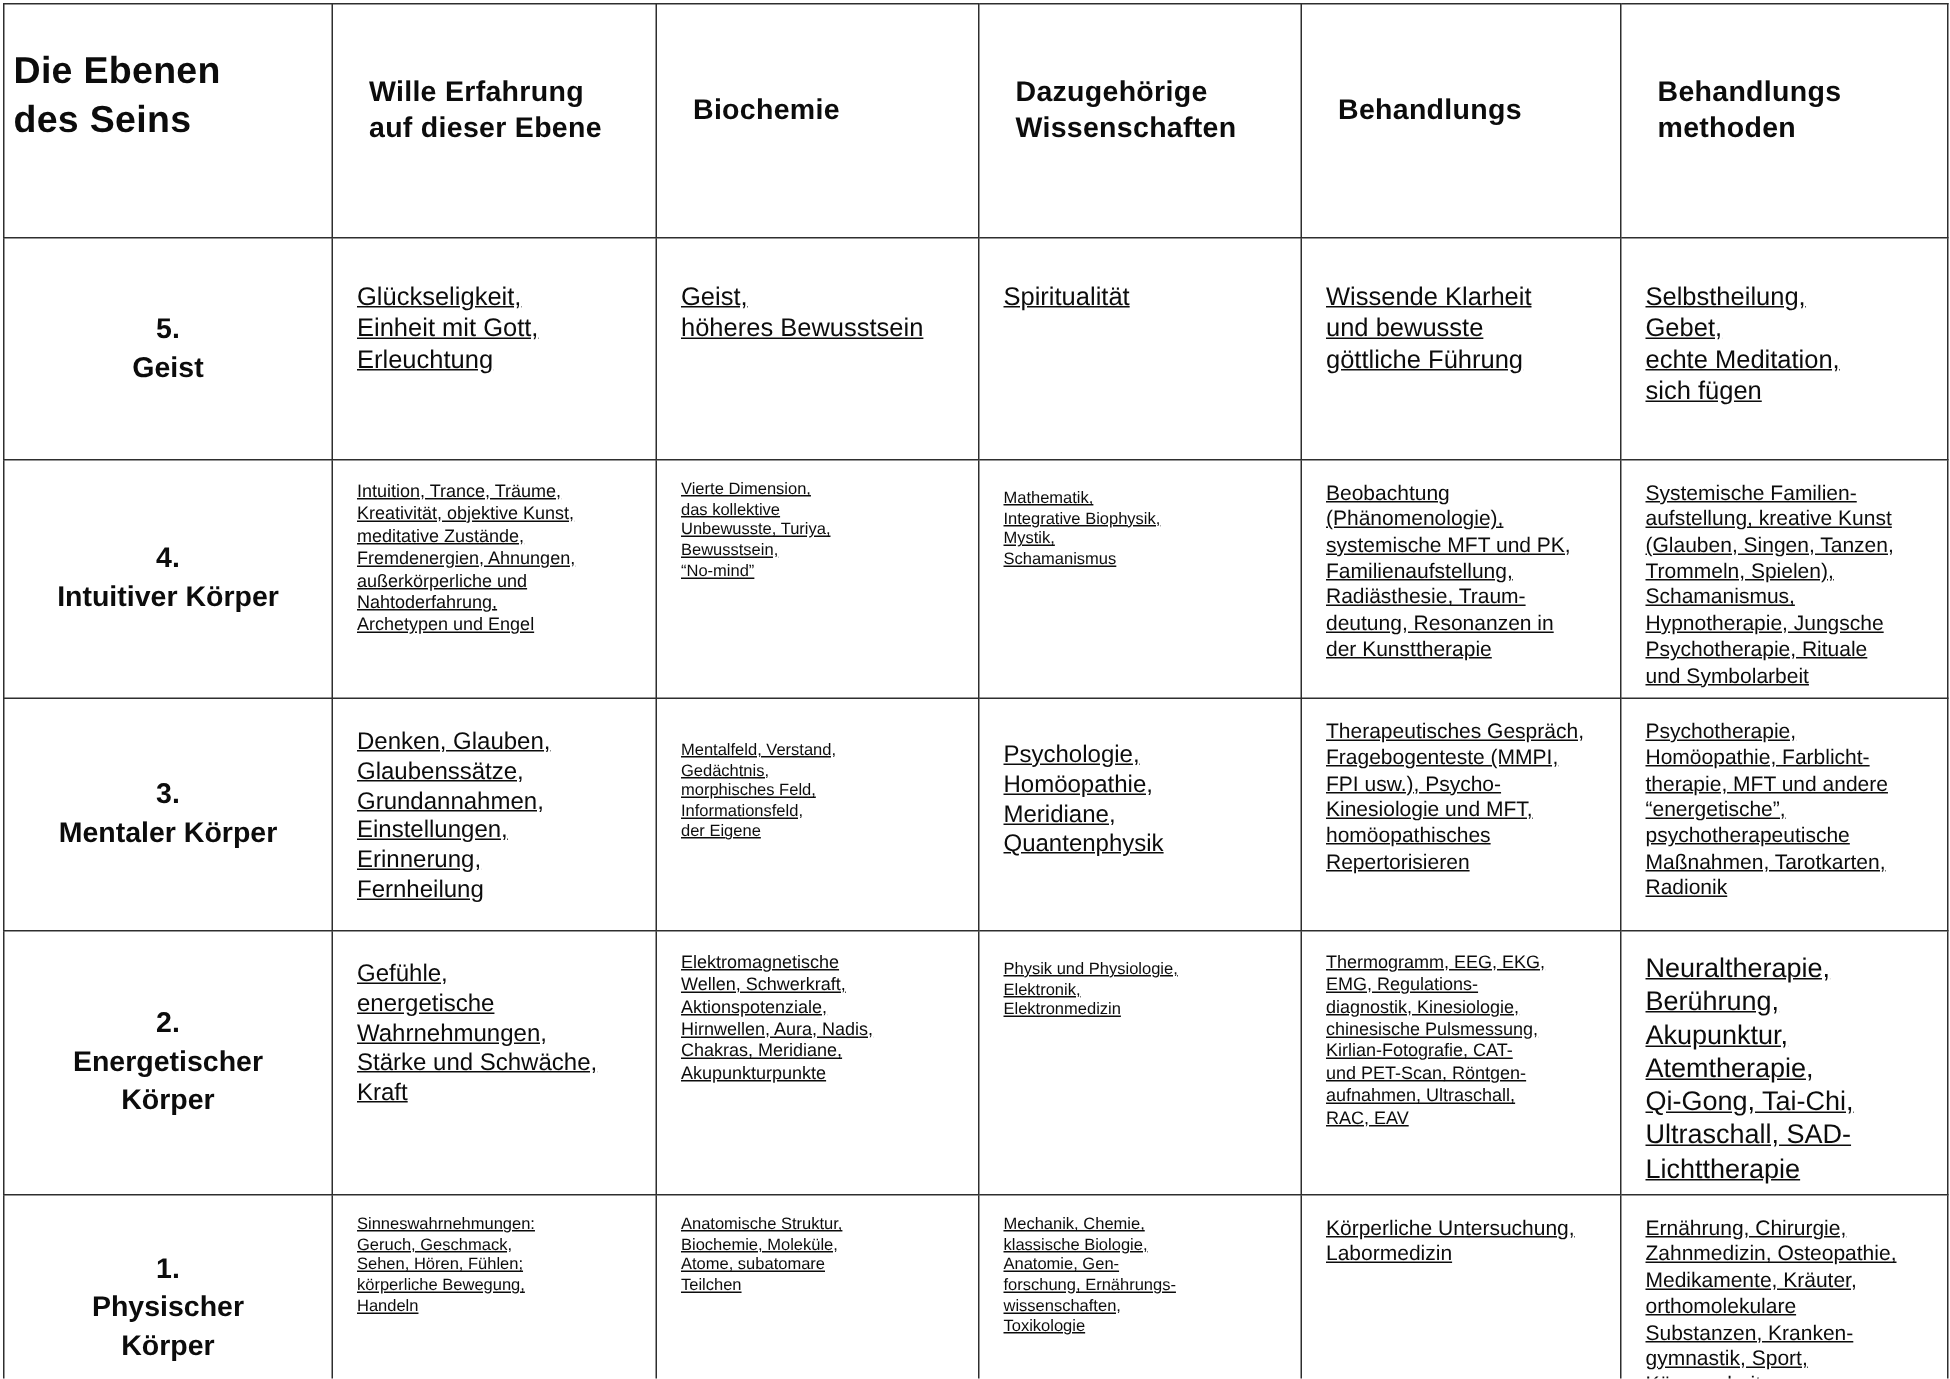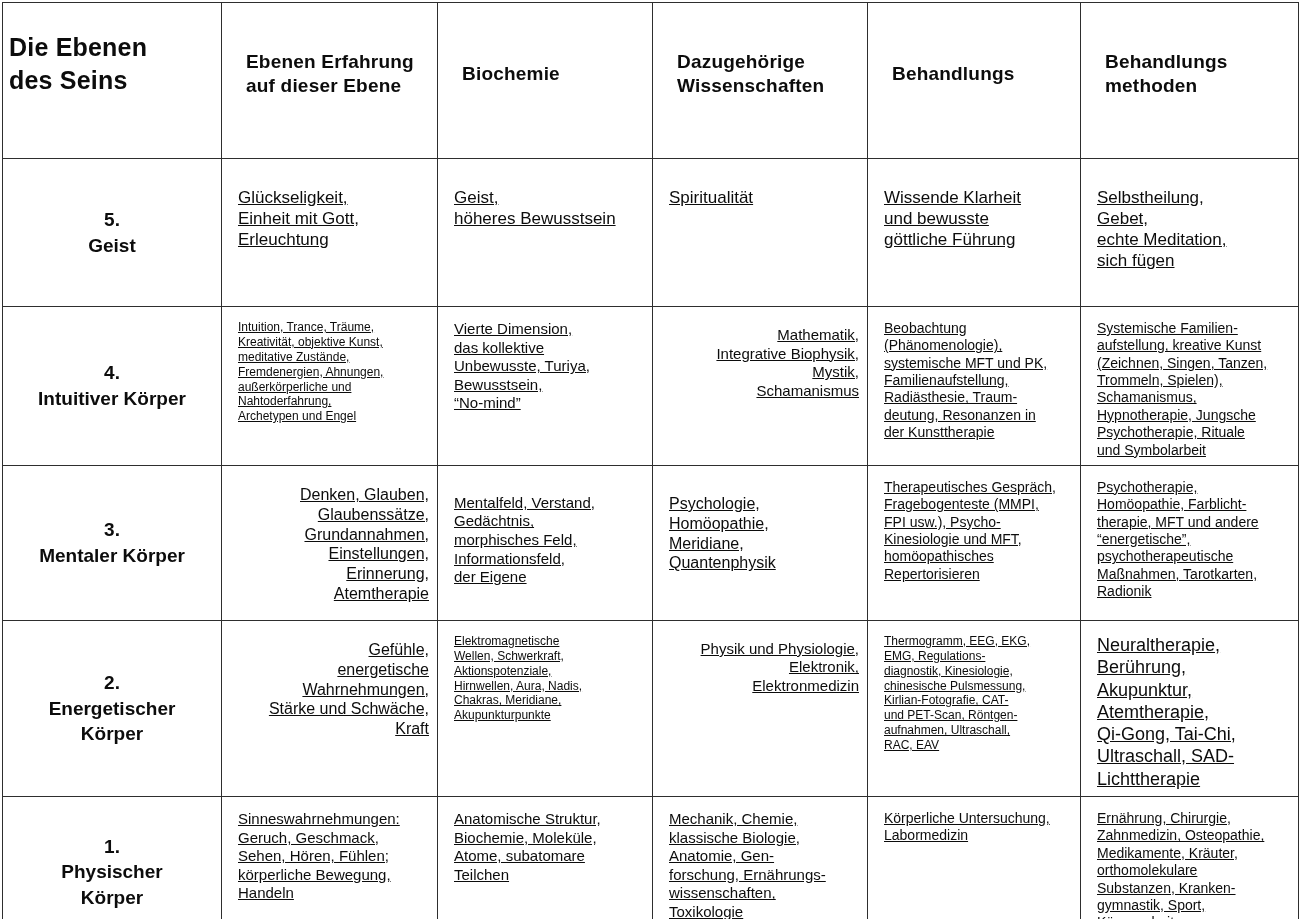--- a/index.html
+++ b/index.html
@@ -57,46 +57,46 @@
   }
   
   td.cell {
     vertical-align: top;
     text-align: left;
     padding: 13px 8px 6px 16px;
     line-height: 1.24;
     text-decoration: underline;
   }
   td.pt26 { padding-top: 28px; }
-  td.pt20 { padding-top: 19px; text-align: right; }
+  td.pt20 { padding-top: 19px; }
   .fs135 { font-size: 12px; }
   .fs14  { font-size: 14px; margin-top: 13px; }
   .fs145 { font-size: 18px; }
-  .fs155 { font-size: 15px; }
+  .fs155 { font-size: 11px; }
   .fs16  { font-size: 16px; }
   .fs17  { font-size: 17px; }
 </style>
 </head>
 <body>
 
 <div class="page">
   <table class="levels">
     <colgroup>
       <col style="width:219px">
       <col style="width:216px">
       <col style="width:215px">
       <col style="width:215px">
       <col style="width:213px">
       <col style="width:218px">
     </colgroup>
     <tbody>
         <tr style="height:156px">
       <th class="hdr hdr-title">Die Ebenen
 des Seins</th>
-      <th class="hdr">Ebenen Erfahrung
+      <th class="hdr">Wille Erfahrung
 auf dieser Ebene</th>
       <th class="hdr">Biochemie</th>
       <th class="hdr">Dazugehörige
 Wissenschaften</th>
       <th class="hdr">Behandlungs</th>
       <th class="hdr">Behandlungs
 methoden</th>
     </tr>
     <tr style="height:148px">
       <td class="level">5.
@@ -136,36 +136,36 @@
 Schamanismus</td>
       <td class="cell fs14">Beobachtung
 (Phänomenologie),
 systemische MFT und PK,
 Familienaufstellung,
 Radiästhesie, Traum-
 deutung, Resonanzen in
 der Kunsttherapie</td>
       <td class="cell fs14">Systemische Familien-
 aufstellung, kreative Kunst
-(Zeichnen, Singen, Tanzen,
+(Glauben, Singen, Tanzen,
 Trommeln, Spielen),
 Schamanismus,
 Hypnotherapie, Jungsche
 Psychotherapie, Rituale
 und Symbolarbeit</td>
     </tr>
     <tr style="height:155px">
       <td class="level">3.
 Mentaler Körper</td>
       <td class="cell fs16 pt20">Denken, Glauben,
 Glaubenssätze,
 Grundannahmen,
 Einstellungen,
 Erinnerung,
-Atemtherapie</td>
+Fernheilung</td>
       <td class="cell fs155 pt26">Mentalfeld, Verstand,
 Gedächtnis,
 morphisches Feld,
 Informationsfeld,
 der Eigene</td>
       <td class="cell fs16 pt26">Psychologie,
 Homöopathie,
 Meridiane,
 Quantenphysik</td>
       <td class="cell fs14">Therapeutisches Gespräch,

